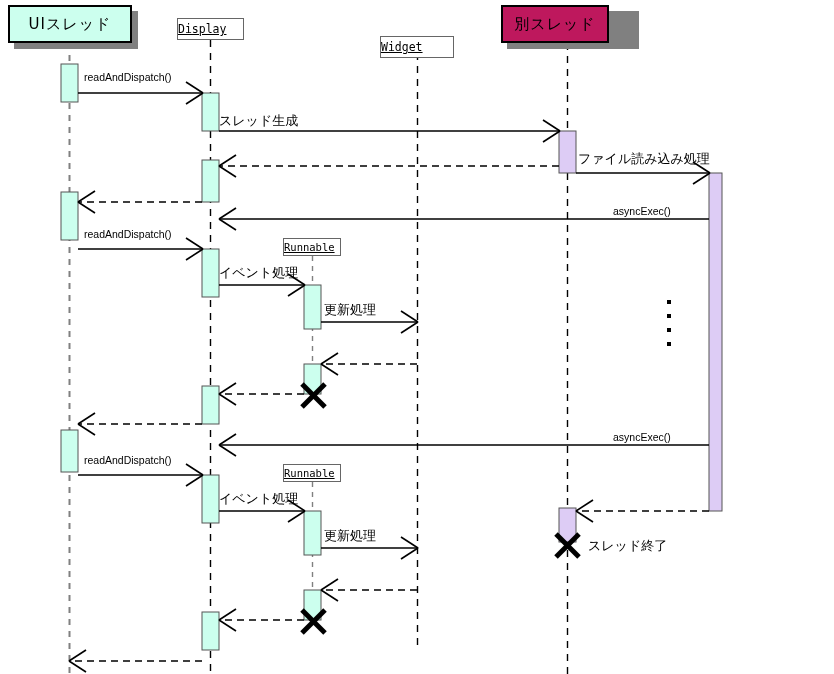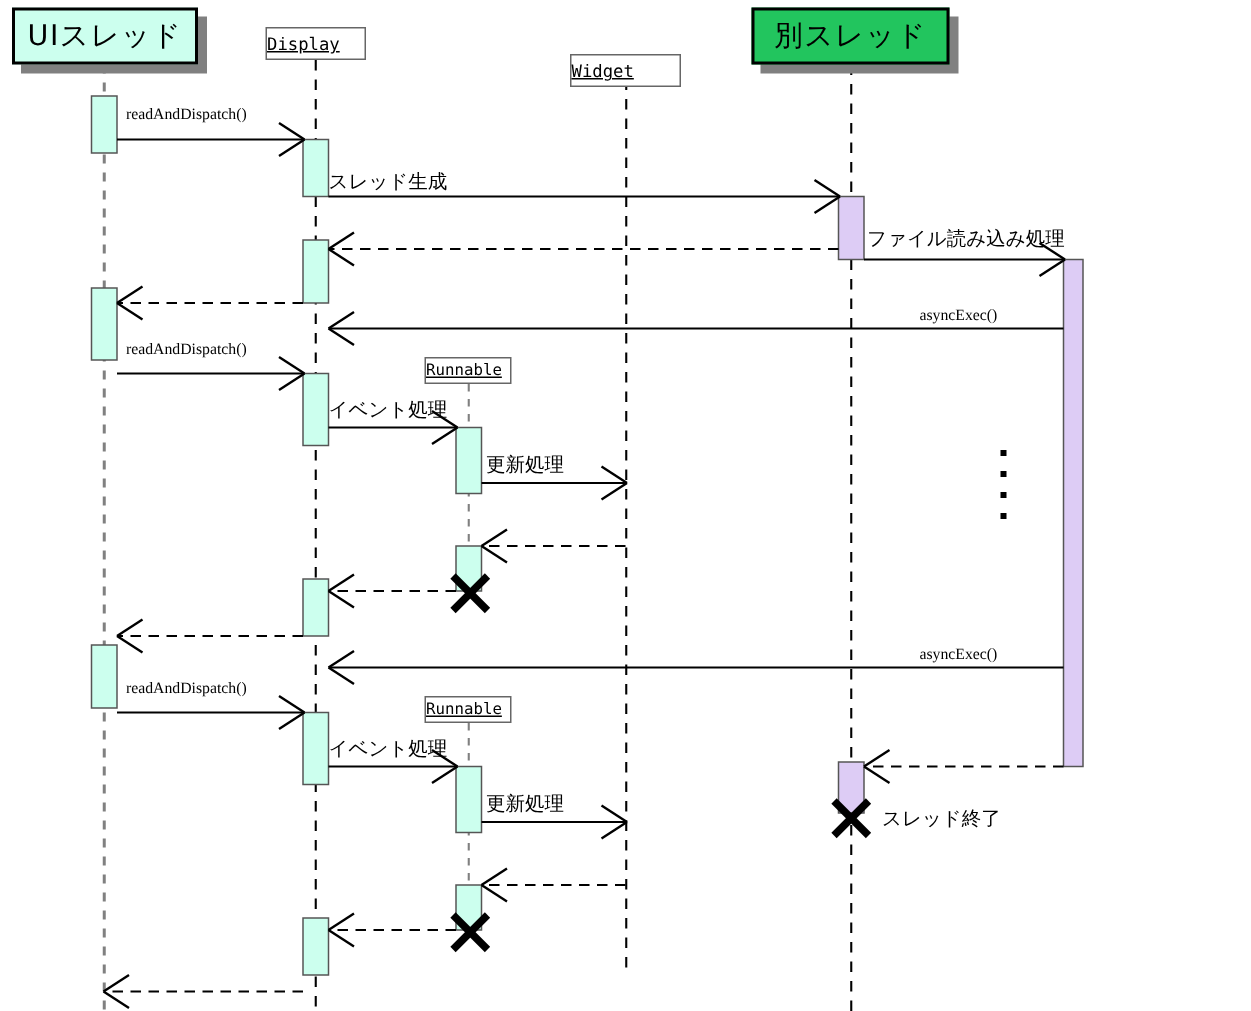--- a/index.html
+++ b/index.html
@@ -38,33 +38,33 @@
   .lifeline-box .lbl {
     text-decoration: underline;
   }
   .actor-box {
     position: absolute;
     box-sizing: border-box;
     display: flex;
     align-items: center;
     justify-content: center;
     font-family: "DejaVu Sans", sans-serif;
-    font-size: 19px;
+    font-size: 15px;
     color: #000000;
     border: 2px solid #000000;
     letter-spacing: 1px;
     white-space: nowrap;
   }
   .actor-shadow {
     position: absolute;
     background: #808080;
   }
   .msg-label {
     position: absolute;
-    font-family: Liberation Serif, serif;
+    font-family: Liberation Sans, sans-serif;
     font-size: 10.5px;
     color: #000000;
     white-space: nowrap;
     line-height: 1.15;
   }
   .msg-label.jp {
     font-size: 13px;
   }
   .note-text {
     position: absolute;
@@ -287,21 +287,21 @@
 
   <div class="lifeline-box" style="left:283px; top:464px; width:58px; height:18px; font-size:10.5px;">
     <span class="lbl">Runnable</span>
   </div>
 
   <div class="lifeline-box" style="left:380px; top:36px; width:74px; height:22px;">
     <span class="lbl">Widget</span>
   </div>
 
   <div class="actor-shadow" style="left:507px; top:11px; width:132px; height:38px;"></div>
-  <div class="actor-box" style="left:501px; top:5px; width:132px; height:38px; background:#22c55e;">
+  <div class="actor-box" style="left:501px; top:5px; width:108px; height:38px; background:#be185d;">
     <span>別スレッド</span>
   </div>
 
   <div class="msg-label" style="left:84px; top:71px;">readAndDispatch()</div>
   <div class="msg-label jp" style="left:219px; top:114px;">スレッド生成</div>
   <div class="msg-label jp" style="left:578px; top:152px;">ファイル読み込み処理</div>
   <div class="msg-label" style="left:613px; top:205px;">asyncExec()</div>
   <div class="msg-label" style="left:84px; top:228px;">readAndDispatch()</div>
   <div class="msg-label jp" style="left:219px; top:266px;">イベント処理</div>
   <div class="msg-label jp" style="left:324px; top:303px;">更新処理</div>

